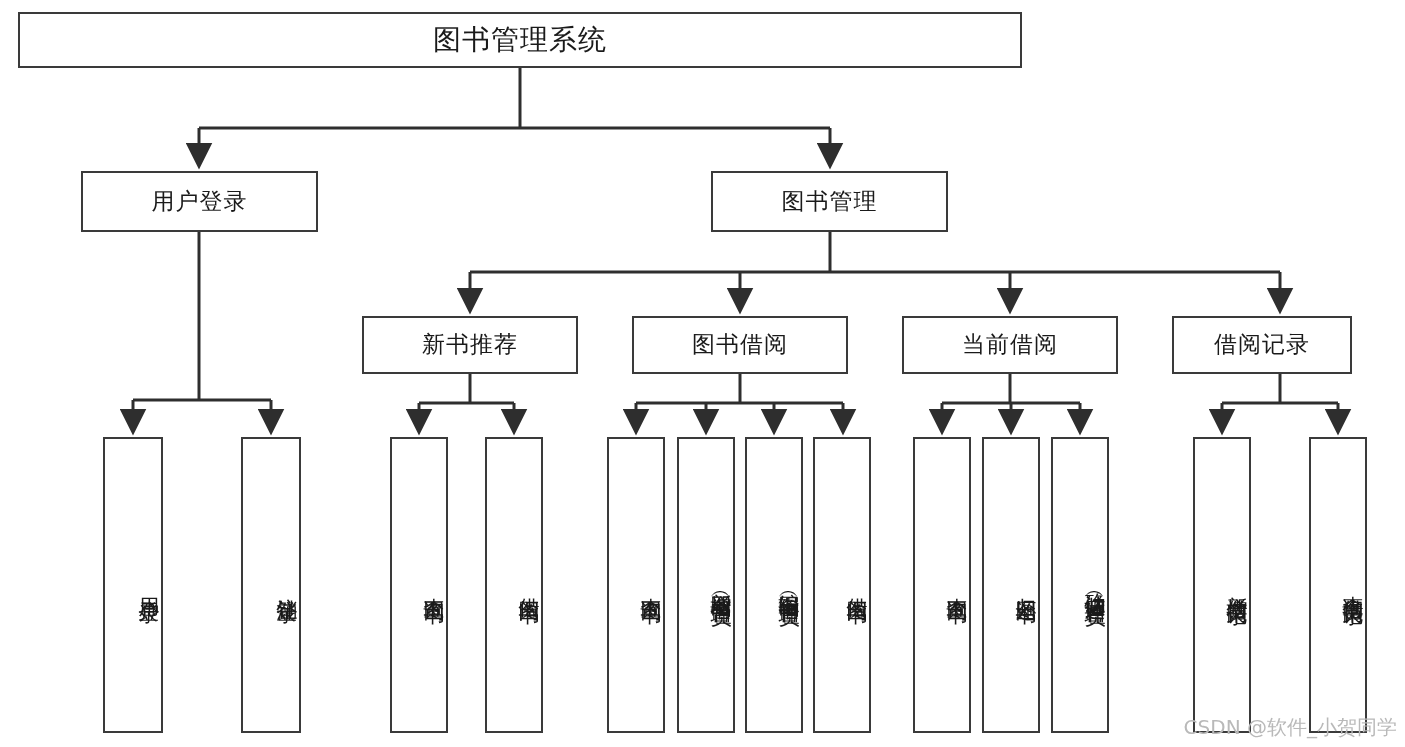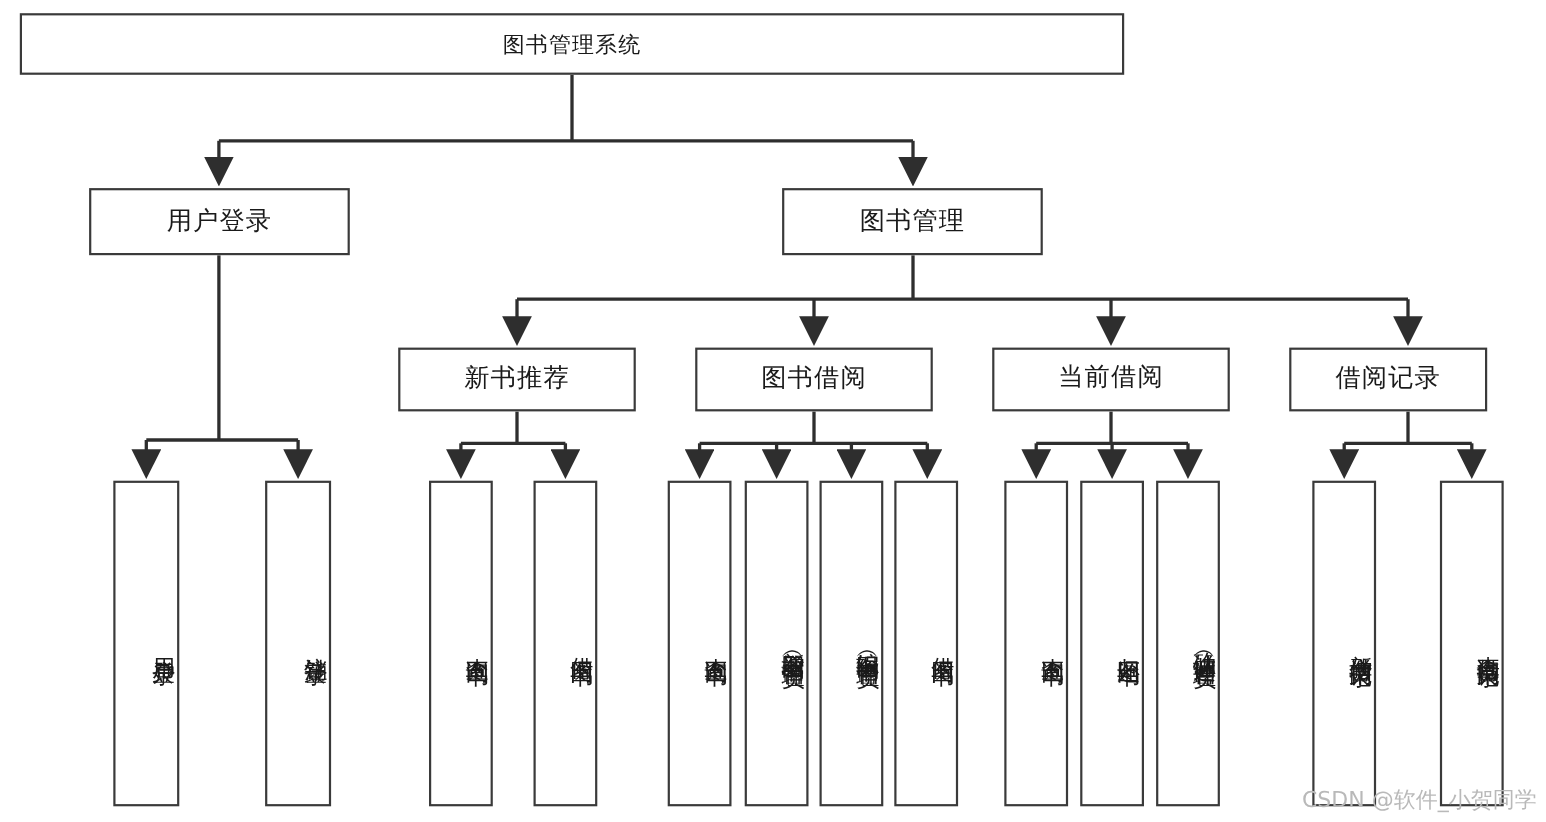--- a/index.html
+++ b/index.html
@@ -32,21 +32,21 @@
     align-items: center;
     justify-content: center;
     z-index: 2;
   }
   .node.horiz {
     font-size: 23px;
     letter-spacing: 1px;
     line-height: 1.2;
   }
   .node.root {
-    font-size: 20px;
+    font-size: 28px;
   }
   .node.vert {
     writing-mode: vertical-rl;
     text-orientation: upright;
     font-size: 21px;
     line-height: 1.15;
     letter-spacing: 2px;
     padding: 10px 0;
     align-items: flex-start;
     justify-content: center;
@@ -133,21 +133,21 @@
   <div class="node horiz" style="left:711px; top:171px; width:237px; height:61px;">
     <span>图书管理</span>
   </div>
 
   <div class="node horiz" style="left:362px; top:316px; width:216px; height:58px;">
     <span>新书推荐</span>
   </div>
   <div class="node horiz" style="left:632px; top:316px; width:216px; height:58px;">
     <span>图书借阅</span>
   </div>
-  <div class="node horiz" style="left:902px; top:316px; width:216px; height:58px;font-family:Liberation Mono, monospace;">
+  <div class="node horiz" style="left:902px; top:316px; width:216px; height:58px;">
     <span>当前借阅</span>
   </div>
   <div class="node horiz" style="left:1172px; top:316px; width:180px; height:58px;">
     <span>借阅记录</span>
   </div>
 
   <div class="node vert" style="left:103px; top:437px; width:60px; height:296px;">
     <span class="vtext">用户登录</span>
   </div>
   <div class="node vert" style="left:241px; top:437px; width:60px; height:296px;">

